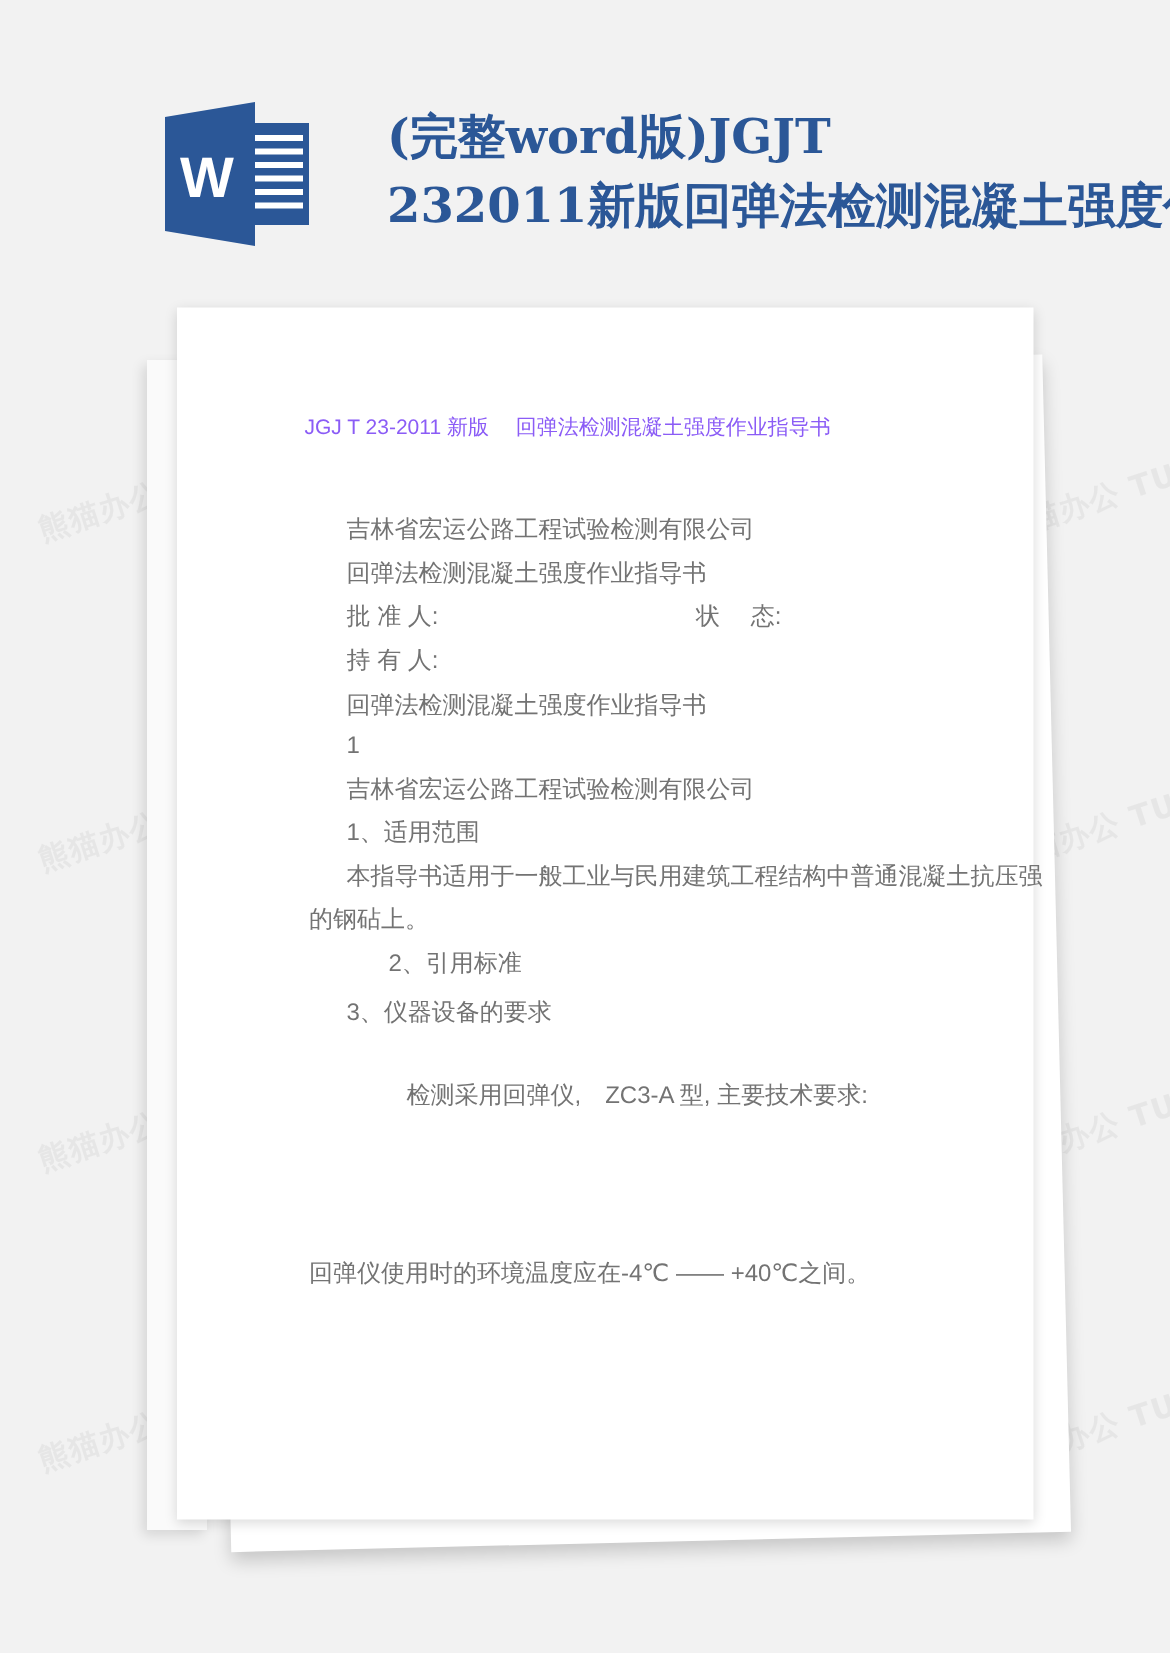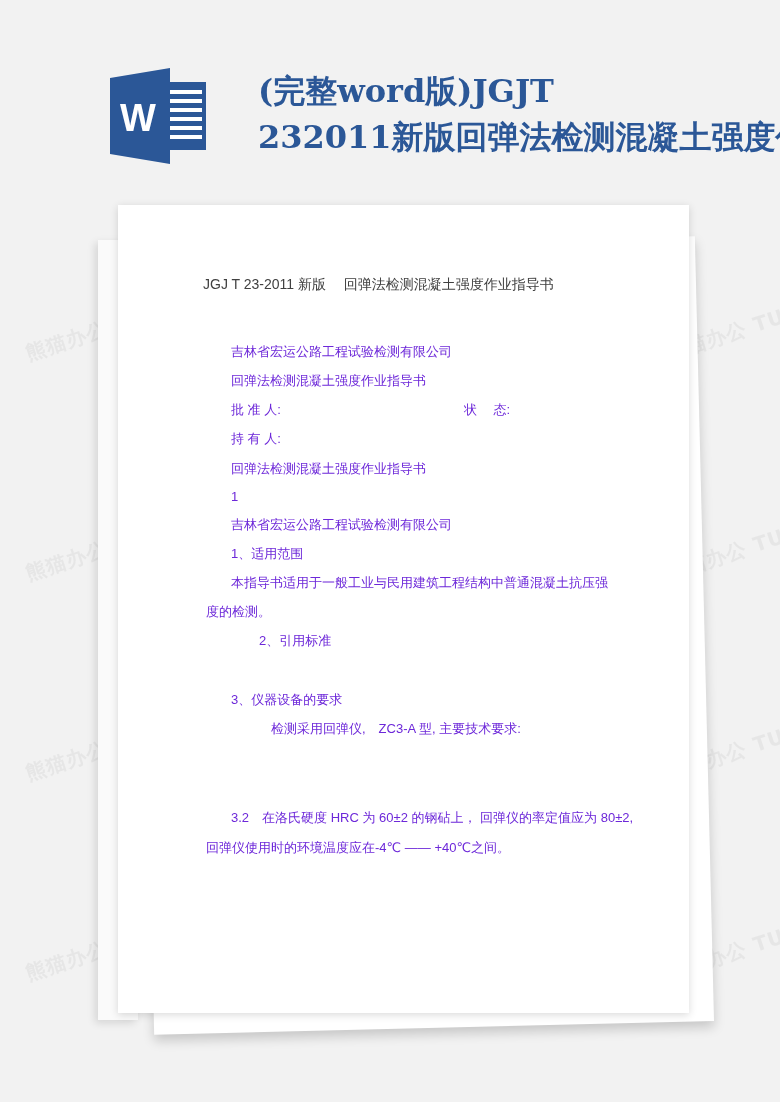--- a/index.html
+++ b/index.html
@@ -27,24 +27,24 @@
   }
   .paper-back2 {
     position: absolute; left: 98px; top: 240px; width: 40px; height: 780px;
     background: #fafafa; box-shadow: -3px 3px 8px rgba(0,0,0,0.12);
   }
   .page {
     position: absolute; left: 118px; top: 205px; width: 571px; height: 808px;
     background: #fff; box-shadow: 0 2px 8px rgba(0,0,0,0.15);
   }
   .doc-line {
-    position: absolute; font-size: 13px; color: #6d28d9; white-space: nowrap;
+    position: absolute; font-size: 16px; color: #737373; white-space: nowrap;
     font-family: "Liberation Sans", "DejaVu Sans", sans-serif;
   }
-  .doc-title { font-size: 14px; color: #404040; }
+  .doc-title { font-size: 14px; color: #8b5cf6; }
 </style>
 </head>
 <body>
 
 <div class="watermark" style="left:20px;top:300px;">熊猫办公 TUKUPPT.COM</div>
 <div class="watermark" style="left:340px;top:300px;">熊猫办公 TUKUPPT.COM</div>
 <div class="watermark" style="left:660px;top:300px;">熊猫办公 TUKUPPT.COM</div>
 <div class="watermark" style="left:20px;top:520px;">熊猫办公 TUKUPPT.COM</div>
 <div class="watermark" style="left:340px;top:510px;">熊猫办公 TUKUPPT.COM</div>
 <div class="watermark" style="left:660px;top:520px;">熊猫办公 TUKUPPT.COM</div>
@@ -85,19 +85,18 @@
   <div class="doc-line" style="left:346px;top:196px;">状　 态:</div>
 <div class="doc-line" style="left: 113px; top: 138px;">吉林省宏运公路工程试验检测有限公司</div>
     <div class="doc-line" style="left: 113px; top: 167px;">回弹法检测混凝土强度作业指导书</div>
     <div class="doc-line" style="left: 113px; top: 196px; text-align: center;">批  准 人:</div>
     <div class="doc-line" style="left: 113px; top: 225px;">持  有  人:</div>
     <div class="doc-line" style="left: 113px; top: 255px;">回弹法检测混凝土强度作业指导书</div>
     <div class="doc-line" style="left: 113px; top: 284px;">1</div>
     <div class="doc-line" style="left: 113px; top: 311px;">吉林省宏运公路工程试验检测有限公司</div>
     <div class="doc-line" style="left: 113px; top: 340px;">1、适用范围</div>
     <div class="doc-line" style="left: 113px; top: 369px;">本指导书适用于一般工业与民用建筑工程结构中普通混凝土抗压强</div>
-    <div class="doc-line" style="left: 88px; top: 398px;">度的检测。</div>
+    <div class="doc-line" style="left: 88px; top: 398px;">的钢砧上。</div>
     <div class="doc-line" style="left: 113px; top: 427px; margin-left: 28px;">2、引用标准</div>
-    <div class="doc-line" style="left: 113px; top: 486px;">3、仪器设备的要求</div>
+    <div class="doc-line" style="left: 113px; top: 460px;">3、仪器设备的要求</div>
     <div class="doc-line" style="left: 113px; top: 515px; margin-left: 40px;">检测采用回弹仪,　ZC3-A 型, 主要技术要求:</div>
-    <div class="doc-line" style="left: 113px; top: 604px;">3.2　在洛氏硬度 HRC 为 60±2 的钢砧上，  回弹仪的率定值应为 80±2,</div>
     <div class="doc-line" style="left: 88px; top: 634px;">回弹仪使用时的环境温度应在-4℃ —— +40℃之间。</div>
   </div>
 
 </body></html>

